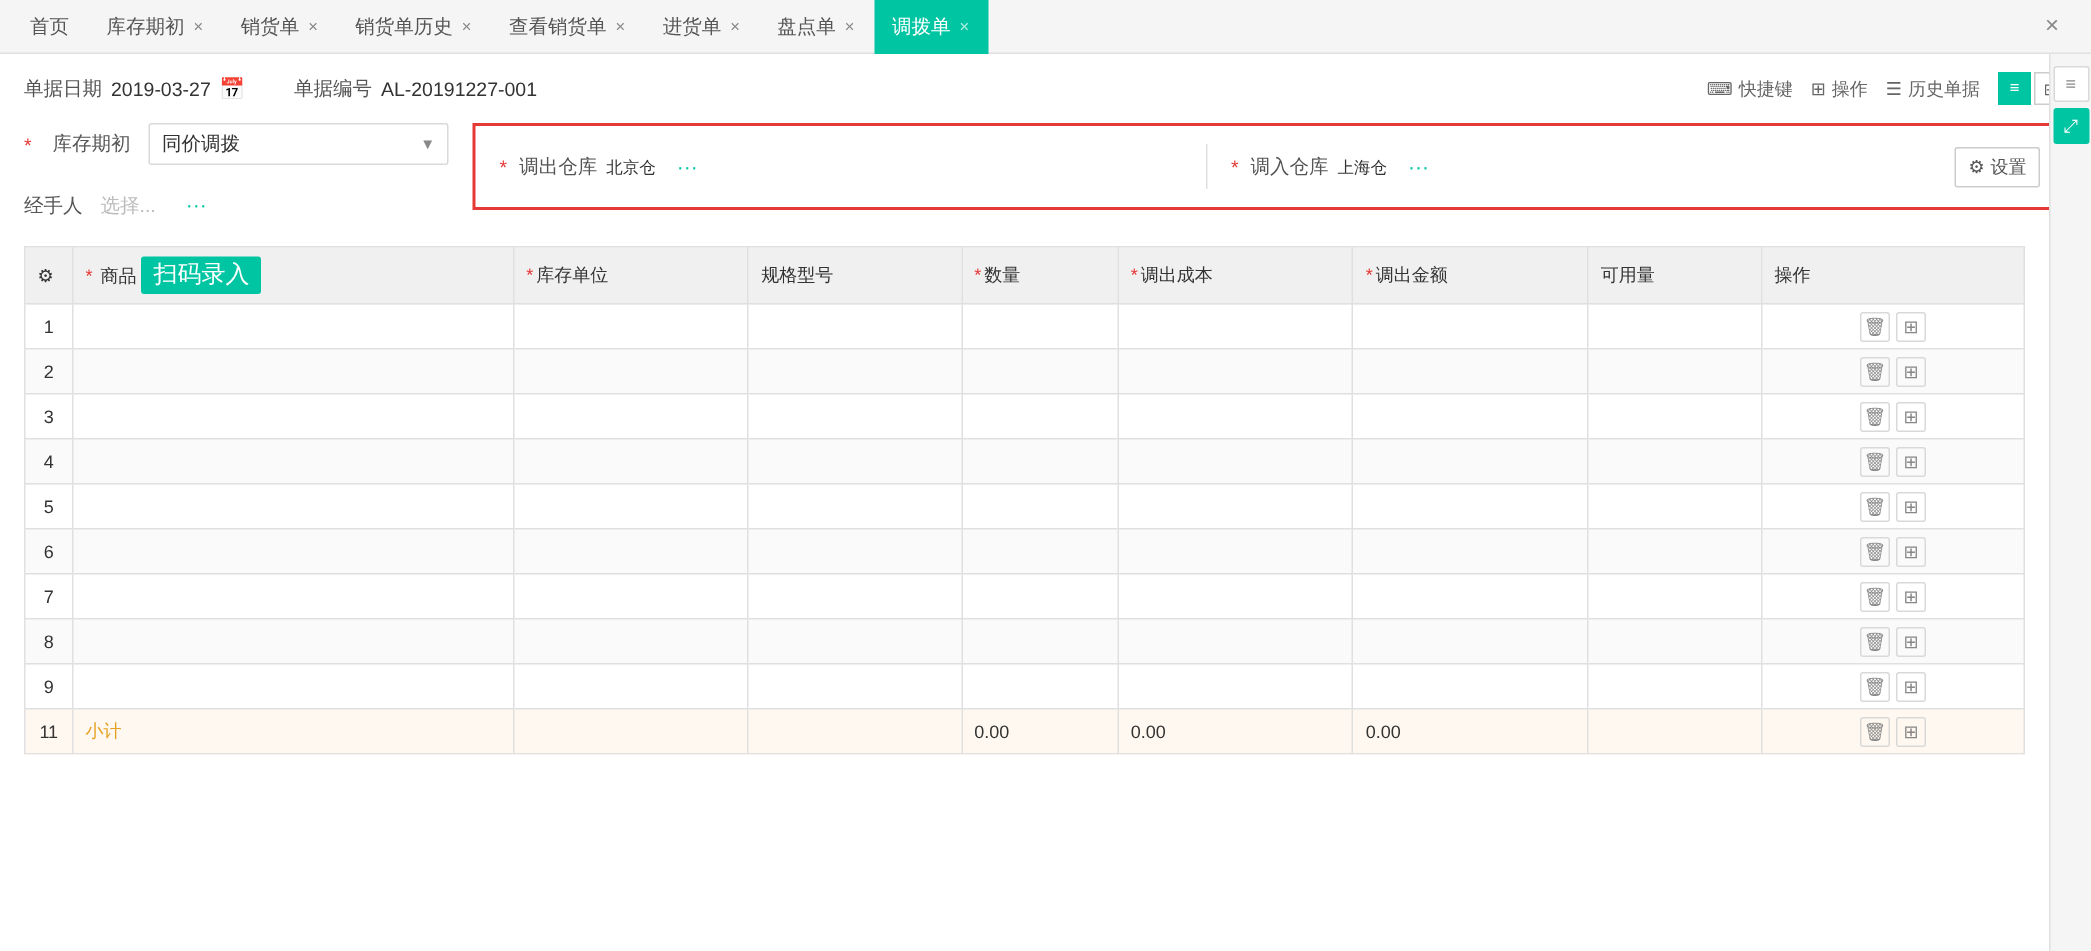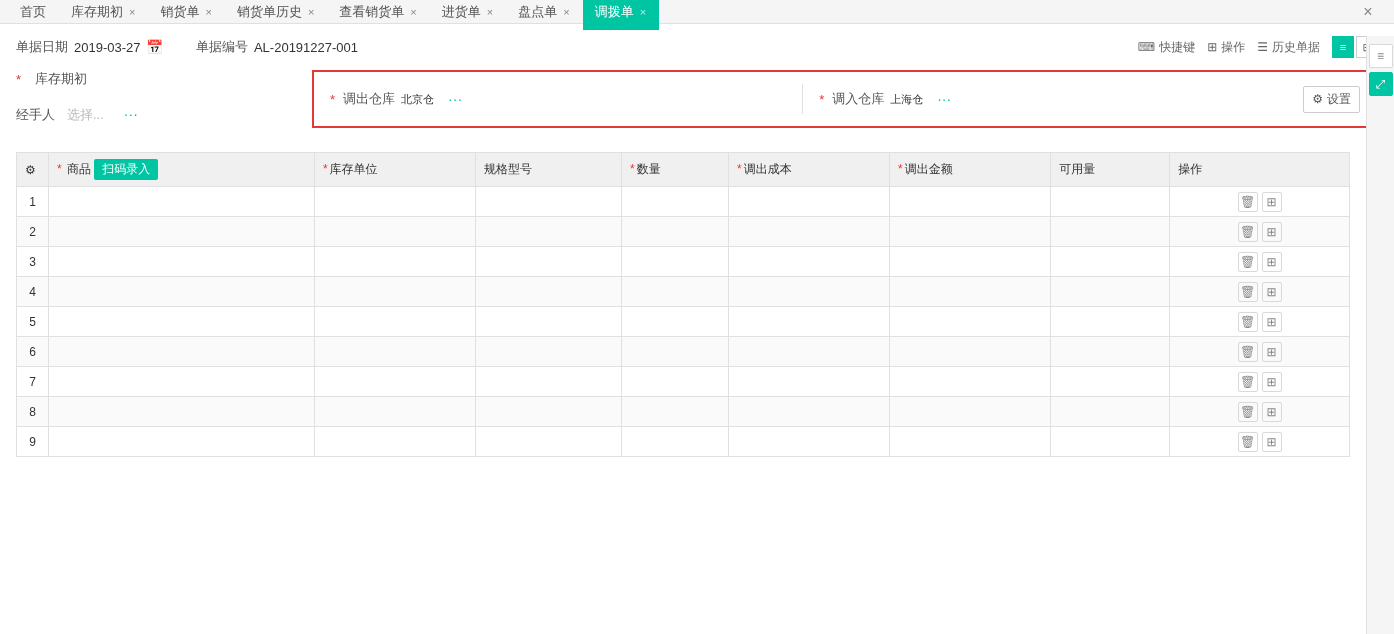--- a/index.html
+++ b/index.html
@@ -4,21 +4,21 @@
   <style>
     * { box-sizing: border-box; margin: 0; padding: 0; }
     body { font-family: 'Microsoft YaHei', Arial, sans-serif; font-size: 13px; color: #333; background: #fff; overflow: hidden; }
     
     
     .tab-bar {
       display: flex;
       align-items: center;
       border-bottom: 1px solid #e0e0e0;
       background: #f5f5f5;
-      height: 24px;
+      height: 36px;
       padding: 0 8px;
     }
     .tab-item {
       display: flex;
       align-items: center;
       padding: 0 12px;
       height: 36px;
       cursor: pointer;
       color: #555;
       font-size: 13px;
@@ -209,21 +209,21 @@
       color: #999;
       width: 30px;
     }
     .scan-btn {
       background: #00c5a3;
       color: #fff;
       border: none;
       padding: 2px 8px;
       border-radius: 2px;
       cursor: pointer;
-      font-size: 12px;
+      font-size: 16px;
     }
     .action-icons {
       display: flex;
       align-items: center;
       gap: 4px;
       justify-content: center;
     }
     .action-icon {
       width: 20px;
       height: 20px;
@@ -348,20 +348,24 @@
     </div>
   </div>
 
   <div style="display: flex; gap: 16px; margin-bottom: 12px; align-items: flex-start;">
 
     <div style="display: flex; flex-direction: column; gap: 10px; min-width: 280px;">
 
       <div class="business-row">
         <span class="required-star">*</span>
         <span class="form-label">库存期初</span>
+        <div class="business-select">
+          <span>同价调拨</span>
+          <span class="dropdown-arrow">▼</span>
+        </div>
       </div>
 
       <div class="personnel-row">
         <span class="form-label">经手人</span>
         <span class="personnel-placeholder">选择...</span>
         <span class="more-btn">···</span>
       </div>
     </div>
 
     <div class="red-border-section" style="flex: 1;">
@@ -544,20 +548,36 @@
       <td></td>
       <td></td>
       <td></td>
       <td>
         <div class="action-icons">
           <div class="action-icon" title="删除">🗑</div>
           <div class="action-icon" title="复制">⊞</div>
         </div>
       </td>
     </tr>
+          <tr class="subtotal-row">
+      <td class="row-num">11</td>
+      <td style="color:#e6a020;">小计</td>
+      <td></td>
+      <td></td>
+      <td>0.00</td>
+      <td>0.00</td>
+      <td>0.00</td>
+      <td></td>
+      <td>
+        <div class="action-icons">
+          <div class="action-icon" title="删除">🗑</div>
+          <div class="action-icon" title="复制">⊞</div>
+        </div>
+      </td>
+    </tr>
         </tbody>
     </table>
   </div>
 
 </div>
 
 <div class="right-sidebar">
   <div class="sidebar-btn">≡</div>
   <div class="sidebar-btn teal">⤢</div>
 </div>

